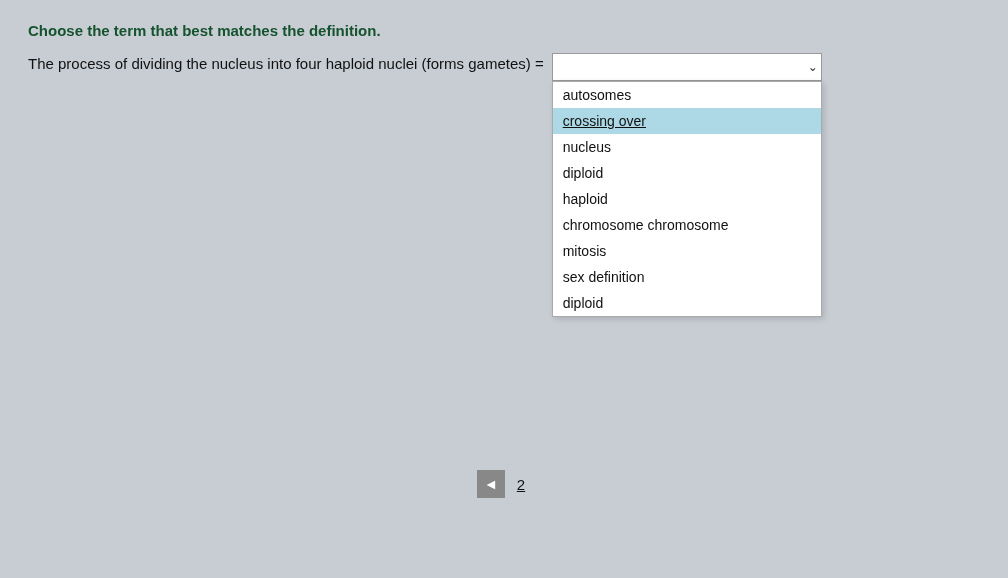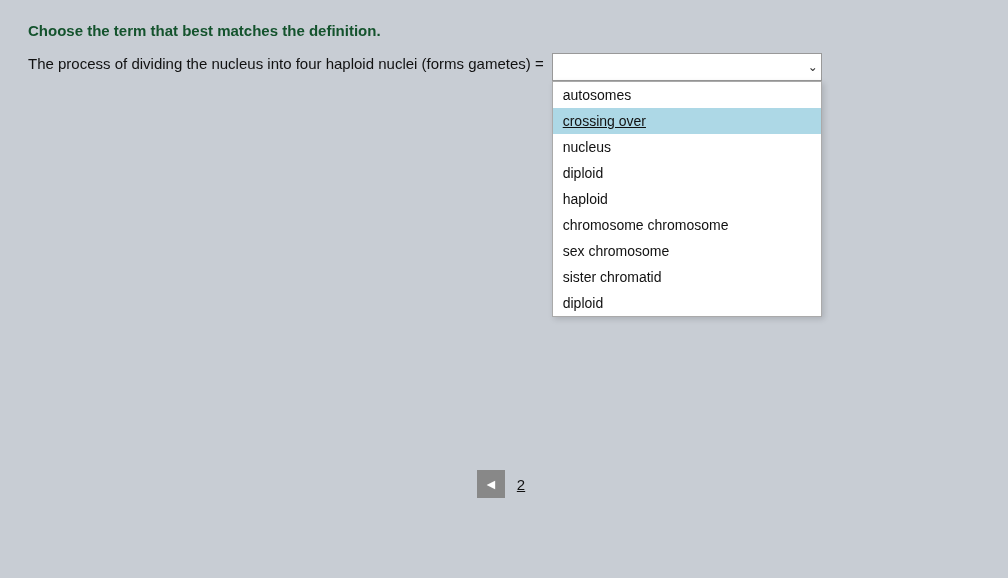--- a/index.html
+++ b/index.html
@@ -142,22 +142,22 @@
       <div class="dropdown-input"></div>
       <span class="dropdown-arrow">⌄</span>
 
       <div class="dropdown-list">
       <div class="dropdown-list-item">autosomes</div>
           <div class="dropdown-list-item highlighted">crossing over</div>
           <div class="dropdown-list-item">nucleus</div>
           <div class="dropdown-list-item">diploid</div>
           <div class="dropdown-list-item">haploid</div>
           <div class="dropdown-list-item">chromosome chromosome</div>
-          <div class="dropdown-list-item">sex chromosome</div>
-          <div class="dropdown-list-item">sister chromatid</div>
+          <div class="dropdown-list-item">mitosis</div>
+          <div class="dropdown-list-item">sex definition</div>
           <div class="dropdown-list-item">diploid</div>
         </div>
     </div>
   </div>
 
   <div class="nav-controls">
     <button class="nav-btn">◄</button>
     <span class="nav-page">2</span>
   </div>
 </div>

